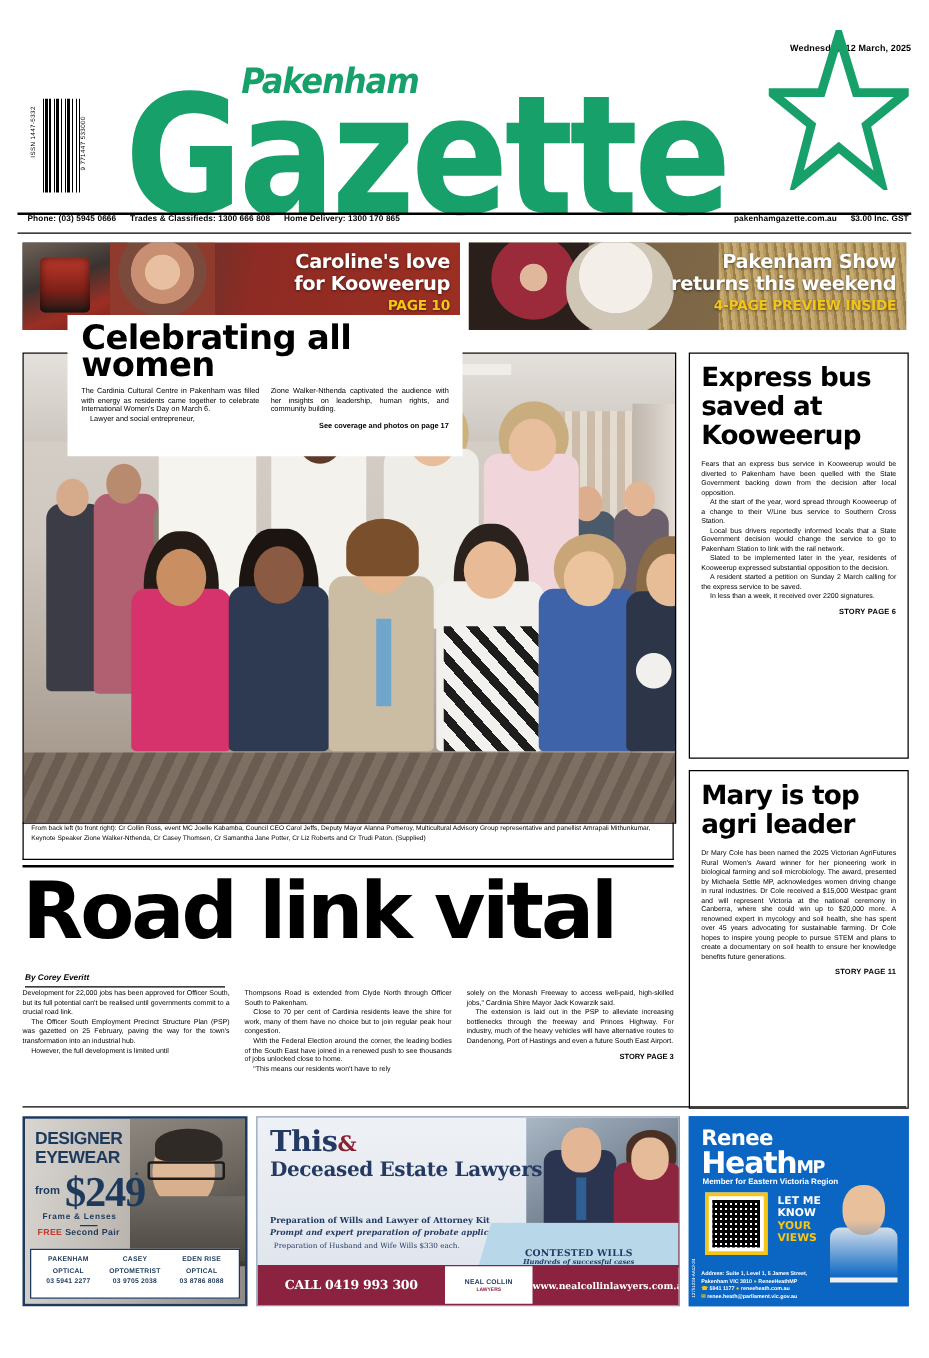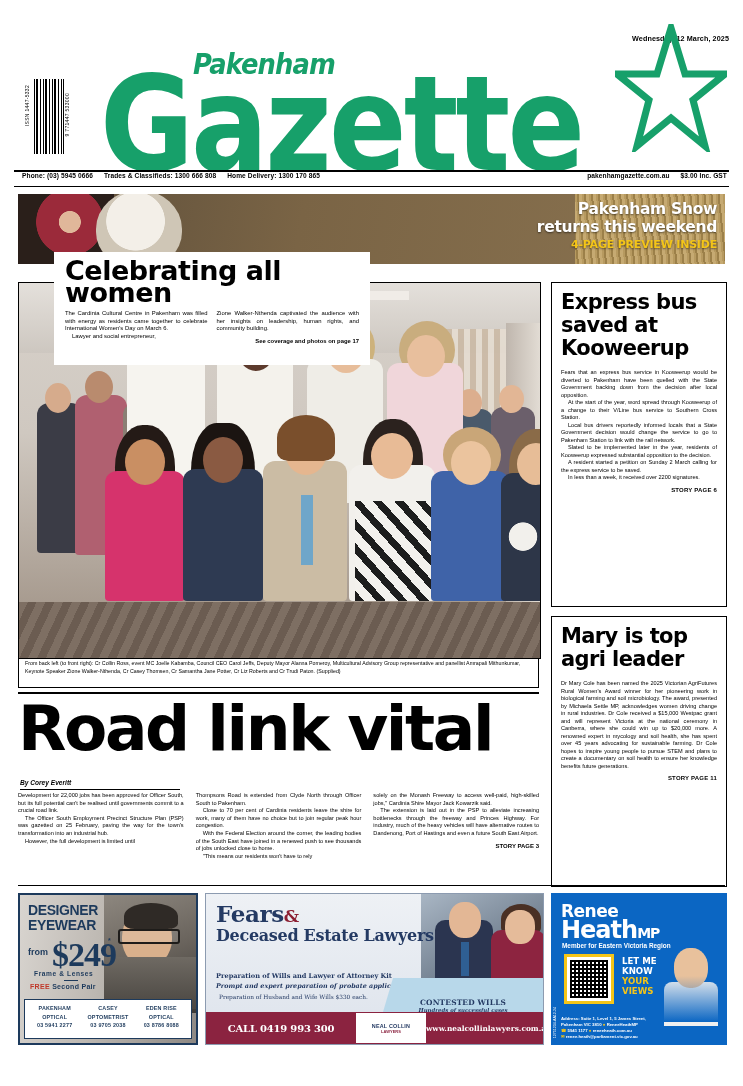--- a/index.html
+++ b/index.html
@@ -242,20 +242,31 @@
       <span>Home Delivery: 1300 170 865</span>
     </div>
     <div class="right">
       <span>pakenhamgazette.com.au</span>
       <span>$3.00 Inc. GST</span>
     </div>
   </div>
   <div class="contact-rule"></div>
 
   <div class="promos">
+    <div class="promo promo-a">
+      <div class="ph-train"></div>
+      <div class="ph-face"></div>
+      <div class="promo-txt">
+        <div class="promo-title">
+          <div>Caroline's love</div>
+          <div>for Kooweerup</div>
+        </div>
+        <div class="promo-sub">PAGE 10</div>
+      </div>
+    </div>
     <div class="promo promo-b">
       <div class="ph-hay"></div>
       <div class="ph-person"></div>
       <div class="ph-sheep"></div>
       <div class="promo-txt">
         <div class="promo-title">
           <div>Pakenham Show</div>
           <div>returns this weekend</div>
         </div>
         <div class="promo-sub">4-PAGE PREVIEW INSIDE</div>
@@ -415,21 +426,21 @@
   <div class="ad-lawyers">
     <div class="ad-law-photo">
       <div class="ad-law-p1"></div>
       <div class="ad-law-p1t"></div>
       <div class="ad-law-p1h"></div>
       <div class="ad-law-p2hair"></div>
       <div class="ad-law-p2"></div>
       <div class="ad-law-p2h"></div>
     </div>
     <div class="ad-law-t1">
-      <span>Fears</span><span class="ad-law-amp">&amp;</span>
+      <span>This</span><span class="ad-law-amp">&amp;</span>
     </div>
     <div class="ad-law-t2">Deceased Estate Lawyers</div>
     <div class="ad-law-b1">Preparation of Wills and Lawyer of Attorney Kit</div>
     <div class="ad-law-b2">Prompt and expert preparation of probate applications</div>
     <div class="ad-law-b3">Preparation of Husband and Wife Wills $330 each.</div>
     <div class="ad-law-banner">
       <div class="ad-law-bt">CONTESTED WILLS</div>
       <div class="ad-law-bs">Hundreds of successful cases</div>
       <div class="ad-law-bs">on a no win—no fee basis</div>
     </div>

